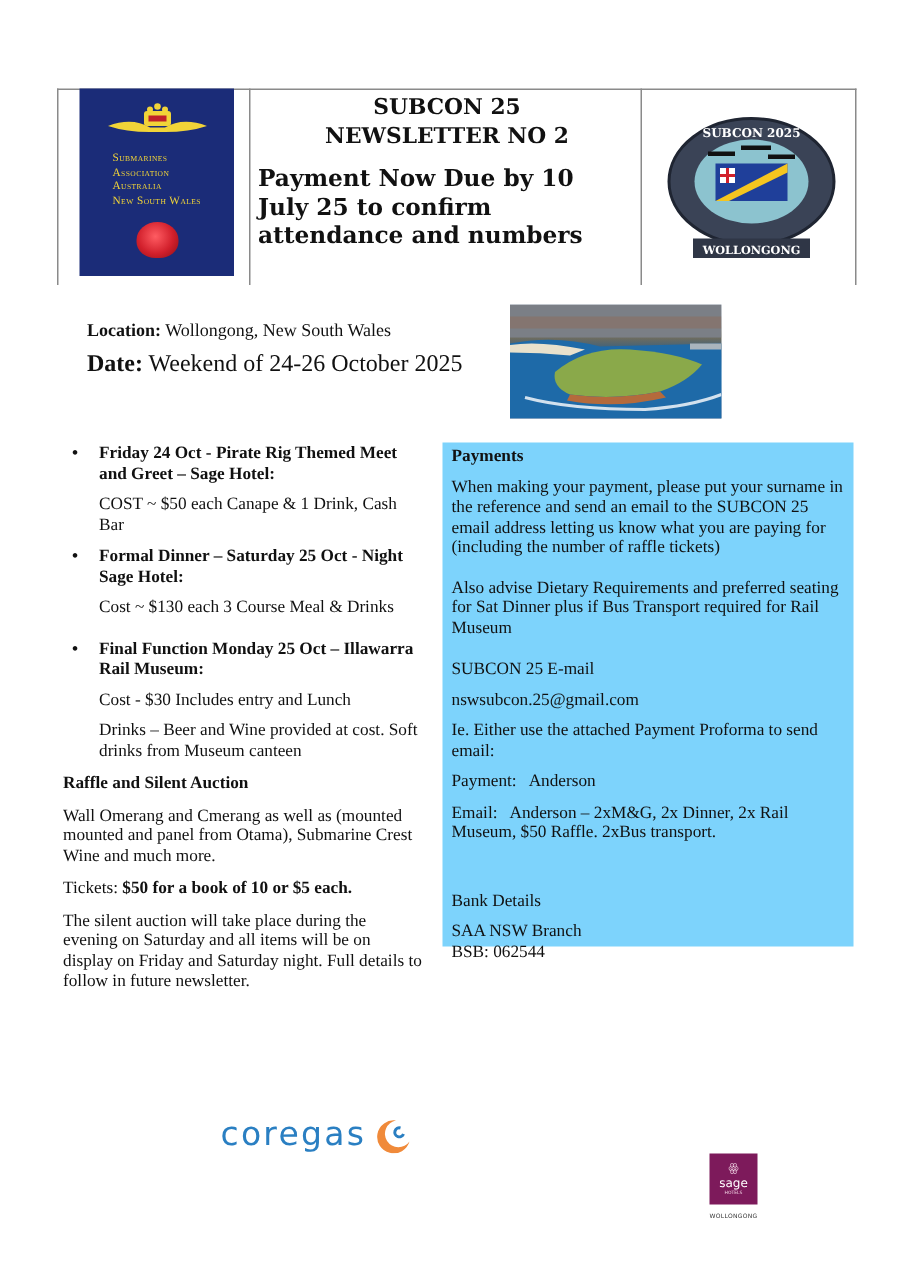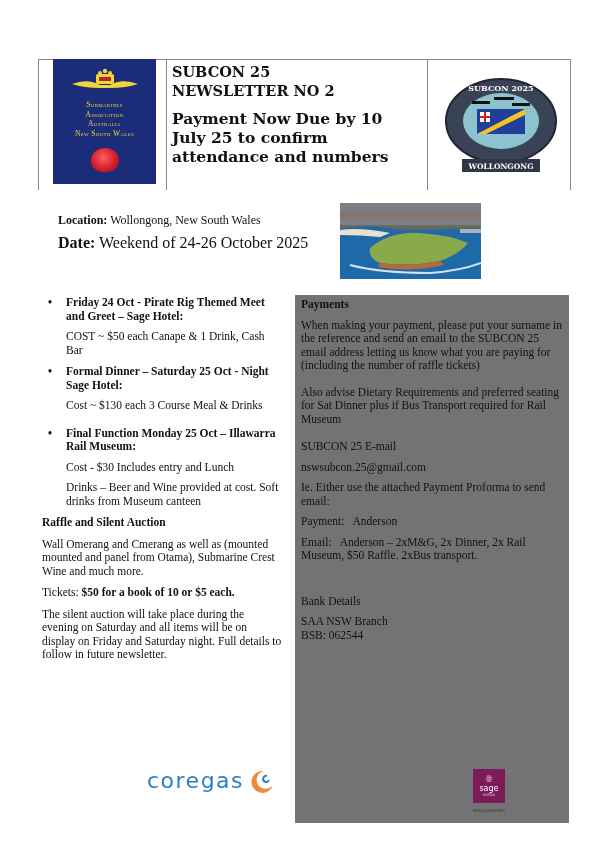--- a/index.html
+++ b/index.html
@@ -6,30 +6,30 @@
   html, body { width: 606px; height: 855px; background: #ffffff; overflow: hidden; }
   body { position: relative; font-family: "Liberation Serif", "DejaVu Serif", serif; color: #111; }
 
   
   .hdr-top { position: absolute; left: 38px; top: 59px; width: 533px; height: 1px; background: #8a8a8a; }
   .vline { position: absolute; top: 59px; width: 1px; height: 131px; background: #8a8a8a; }
 
   .saa-logo { position: absolute; left: 53px; top: 59px; width: 103px; height: 125px; background: #1b2c78;
     display: flex; flex-direction: column; align-items: center; }
   .saa-crown { margin-top: 9px; width: 70px; height: 26px; position: relative; }
-  .saa-text { margin-top: 6px; text-align: center; color: #f1d438; font-size: 7.5px; line-height: 9.5px;
+  .saa-text { margin-top: 6px; color: #f1d438; font-size: 7.5px; line-height: 9.5px;
     font-variant: small-caps; letter-spacing: 0.3px; font-family: "Liberation Serif", serif; }
   .saa-flower { margin-top: 10px; width: 28px; height: 24px; border-radius: 50% 50% 45% 45%;
     background: radial-gradient(circle at 45% 40%, #ff5c62 0%, #d2202c 55%, #8c0d15 100%); position: relative; }
   .saa-flower::after { content: ""; position: absolute; left: -6px; bottom: -3px; width: 40px; height: 7px;
     background: #2e6b2b; border-radius: 50%; z-index: -1; }
 
   .hdr-title { position: absolute; left: 172px; top: 62px; width: 252px;
     font-family: "DejaVu Serif", serif; font-weight: bold; color: #111; }
-  .hdr-title .t1 { font-size: 14.5px; line-height: 19px; display: block; }
+  .hdr-title .t1 { font-size: 14.5px; line-height: 19px; display: block; text-align: center; }
   .hdr-title .t2 { font-size: 15.5px; line-height: 19px; display: block; margin-top: 9px; }
 
   .subcon-logo { position: absolute; left: 442px; top: 75px; width: 118px; height: 105px; }
 
   
   .loc { position: absolute; left: 58px; top: 213px; font-size: 12px; line-height: 14px; }
   .date { position: absolute; left: 58px; top: 236px; font-size: 16px; line-height: 14px; }
   .loc b, .date b { font-weight: bold; }
 
   .photo { position: absolute; left: 340px; top: 203px; width: 141px; height: 76px; overflow: hidden;
@@ -39,27 +39,27 @@
   .left { position: absolute; left: 42px; top: 296px; width: 240px; font-size: 11.5px; line-height: 13.5px; }
   .bullet-item { position: relative; padding-left: 24px; }
   .bullet-item .dot { position: absolute; left: 6px; top: 0; font-weight: bold; }
   .bullet-item .head { font-weight: bold; display: block; }
   .sub { padding-left: 24px; margin-top: 7px; }
   .sub.just { text-align: justify; }
   .section-h { font-weight: bold; margin-top: 8px; }
   .para { margin-top: 8px; }
 
   
-  .pay { position: absolute; left: 295px; top: 295px; width: 274px; height: 528px; background: #737373;
+  .pay { position: absolute; left: 295px; top: 295px; width: 274px; height: 336px; background: #7dd3fc;
     padding: 3px 6px 0 6px; font-size: 11.5px; line-height: 13.5px; }
   .pay .ph { font-weight: bold; }
   .pay p { margin-top: 7px; }
 
   
-  .coregas { position: absolute; left: 147px; top: 768px; display: flex; align-items: center; text-align: center; }
+  .coregas { position: absolute; left: 147px; top: 744px; display: flex; align-items: center; text-align: center; }
   .coregas-text { font-family: "DejaVu Sans", sans-serif; font-size: 22px; color: #2a7fc2; letter-spacing: 1.5px; }
   .coregas-mark { margin-left: 6px; width: 24px; height: 24px; position: relative; }
 
   .sage { position: absolute; left: 472px; top: 769px; width: 34px; height: 53px; }
   .sage-box { width: 32px; height: 34px; background: #7d1a5b; display: flex; flex-direction: column; align-items: center; justify-content: center; margin-left: 1px; }
   .sage-name { color: #fff; font-family: "DejaVu Sans", sans-serif; font-size: 8px; line-height: 8px; margin-top: 2px; }
   .sage-sub { color: #f3d6e6; font-family: "DejaVu Sans", sans-serif; font-size: 3px; line-height: 4px; }
   .sage-place { font-family: "DejaVu Sans", sans-serif; font-size: 4px; color: #333; text-align: center; margin-top: 5px; letter-spacing: 0.2px; }
 </style>
 </head>

